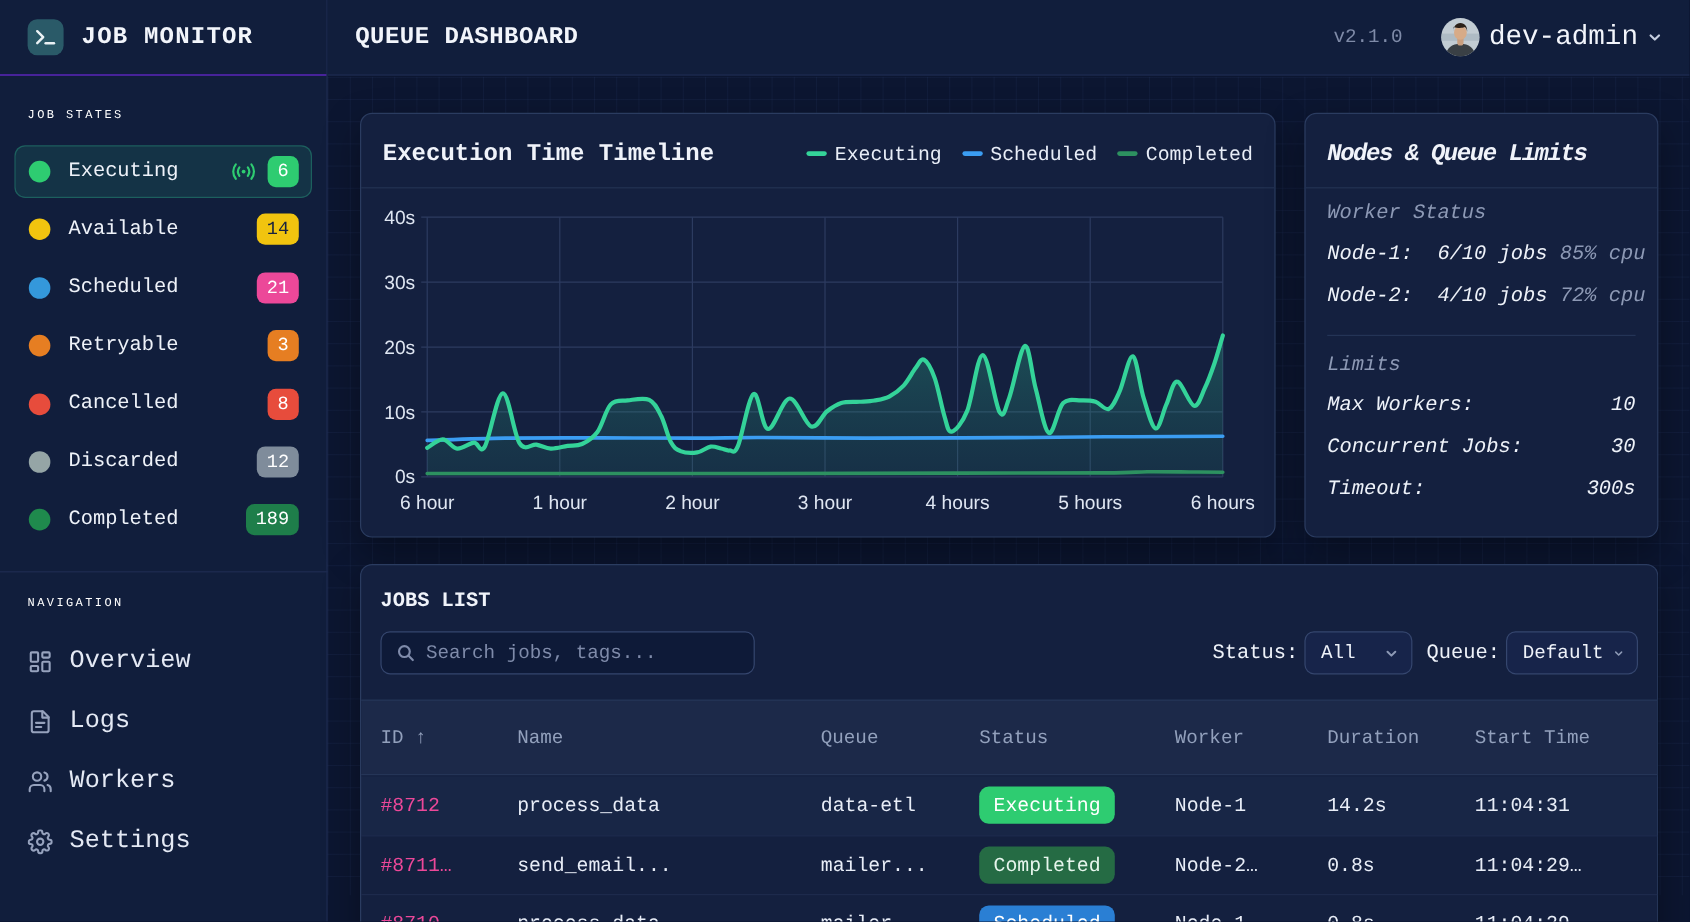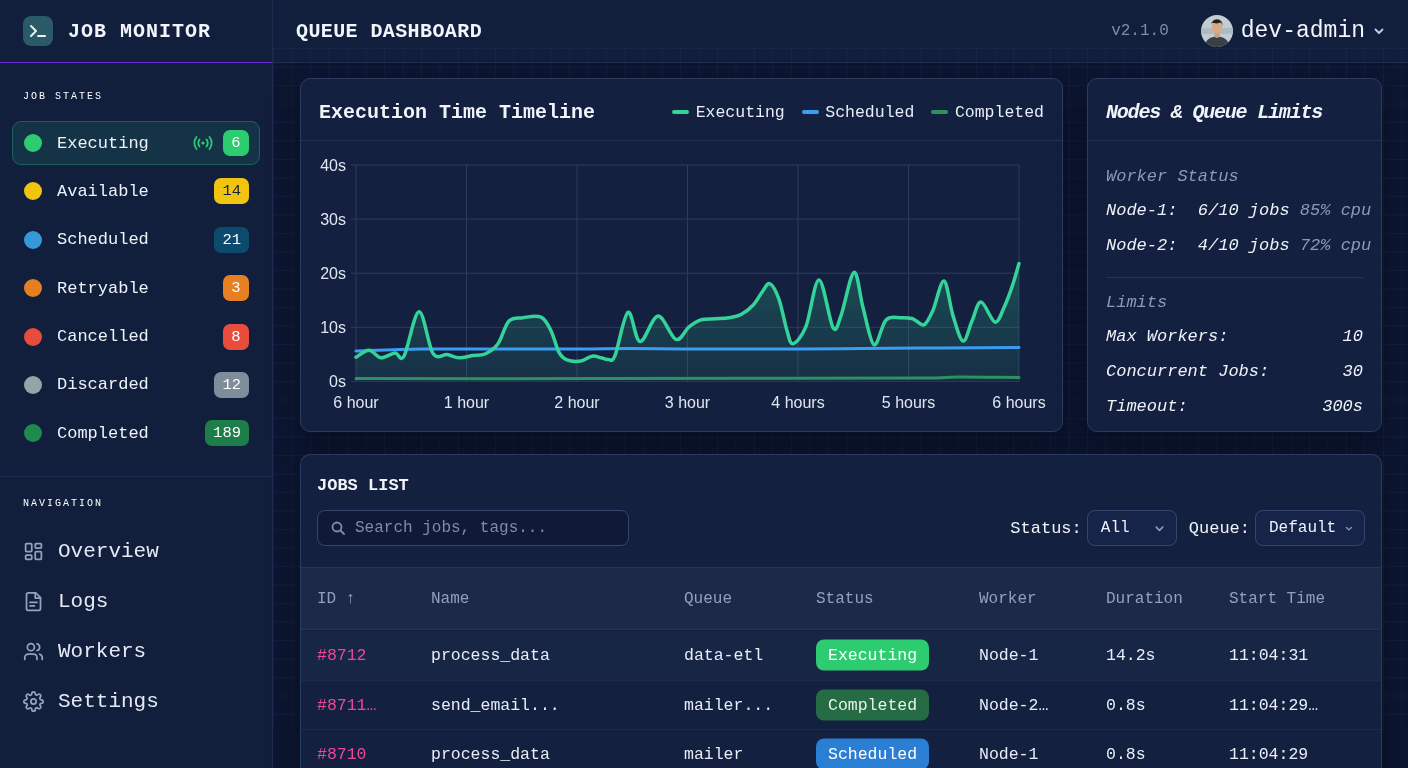--- a/index.html
+++ b/index.html
@@ -20,34 +20,34 @@
 .divider { position:absolute; top:476px; left:0; width:273px; border-top:1px solid #1e2c52; }
 .navsec { position:absolute; top:528px; left:12px; width:248px; }
 .nav-item { height:46px; margin-bottom:4px; display:flex; align-items:center; padding-left:11px; color:#96a2bd; }
 .nav-item svg { flex:none; }
 .nav-label { margin-left:14px; font-size:21px; color:#e4e9f4; }
 .topbar { position:absolute; left:273px; top:0; width:1135px; height:63px; background:#111e3c; border-bottom:1px solid #1e2c52; display:flex; align-items:center; }
 .tb-title { margin-left:23px; font-size:20px; font-weight:bold; letter-spacing:0.4px; color:#f2f5fb; }
 .tb-right { margin-left:auto; margin-right:22px; display:flex; align-items:center; }
 .ver { color:#7f8ba8; font-size:16px; margin-right:32px; }
 .uname { font-size:23px; color:#f2f5fb; margin-left:8px; }
-.content { position:absolute; left:273px; top:48px; width:1135px; height:682px;
+.content { position:absolute; left:273px; top:64px; width:1135px; height:682px;
   background-image:linear-gradient(rgba(90,125,200,0.07) 1px, transparent 1px),linear-gradient(90deg, rgba(90,125,200,0.07) 1px, transparent 1px);
   background-size:18.5px 18.5px; }
 .card { position:absolute; background:#14203f; border:1px solid #2b3c60; border-radius:10px; box-shadow:0 12px 30px rgba(0,0,0,0.35); }
 .card-head { height:62px; border-bottom:1px solid #233253; display:flex; align-items:center; padding:5px 18px 0 18px; }
 .card-title { font-size:20px; font-weight:bold; color:#f0f3fa; }
 #chartcard { left:27px; top:30px; width:763px; height:354px; }
 #nodecard { left:814px; top:30px; width:295px; height:354px;font-style:italic; }
 #jobscard { left:27px; top:406px; width:1082px; height:380px; border-bottom:none; border-radius:10px 10px 0 0; }
 .legend { margin-left:auto; display:flex; align-items:center; }
 .leg-item { display:flex; align-items:center; margin-left:17px; font-size:16.5px; color:#e8edf7; }
 .leg-dash { width:17px; height:4px; border-radius:2px; margin-right:6.5px; }
 .nc-body { padding:0 18px; font-size:17px; }
-.nc-h { color:#8d99b5; margin-top:26px; }
+.nc-h { color:#8d99b5; margin-top:12px; }
 .nc-row { display:flex; margin-top:15px; color:#eef2f9; white-space:pre; }
 .nc-dim { color:#8d99b5; }
 .nc-div { border-top:1px solid #243456; margin-top:22px; }
 .nc-kv { display:flex; justify-content:space-between; margin-top:15.5px; color:#eef2f9; }
 .jl-title { font-size:17px; font-weight:bold; color:#f0f3fa; position:absolute; left:16px; top:21px; }
 .search { position:absolute; left:16px; top:55px; width:312px; height:36px; border:1px solid #35466e; background:#0e1a38; border-radius:8px; display:flex; align-items:center; padding-left:12px; color:#7f8baa; font-size:16px; }
 .search span { margin-left:9px; }
 .filters { position:absolute; right:16px; top:55px; height:36px; display:flex; align-items:center; }
 .f-label { font-size:17px; color:#eef2f9; margin-right:5px; }
 .select { height:36px; border:1px solid #35466e; background:#17244a; border-radius:8px; display:flex; align-items:center; justify-content:space-between; padding:0 10px 0 13px; font-size:16px; color:#eef2f9; margin-right:12px; }
@@ -87,21 +87,21 @@
       <span class="badge" style="background:#2ecc71">6</span>
       </div>
     <div class="st-item">
         <span class="dot" style="background:#f1c40f"></span>
         <span class="st-label">Available</span>
         <span class="badge" style="background:#f1c40f;color:#17213f">14</span>
       </div>
     <div class="st-item">
         <span class="dot" style="background:#3498db"></span>
         <span class="st-label">Scheduled</span>
-        <span class="badge" style="background:#0c4a6e">21</span>
+        <span class="badge" style="background:#ec4899">21</span>
       </div>
     <div class="st-item">
         <span class="dot" style="background:#e67e22"></span>
         <span class="st-label">Retryable</span>
         <span class="badge" style="background:#e67e22">3</span>
       </div>
     <div class="st-item">
         <span class="dot" style="background:#e74c3c"></span>
         <span class="st-label">Cancelled</span>
         <span class="badge" style="background:#e74c3c">8</span>

